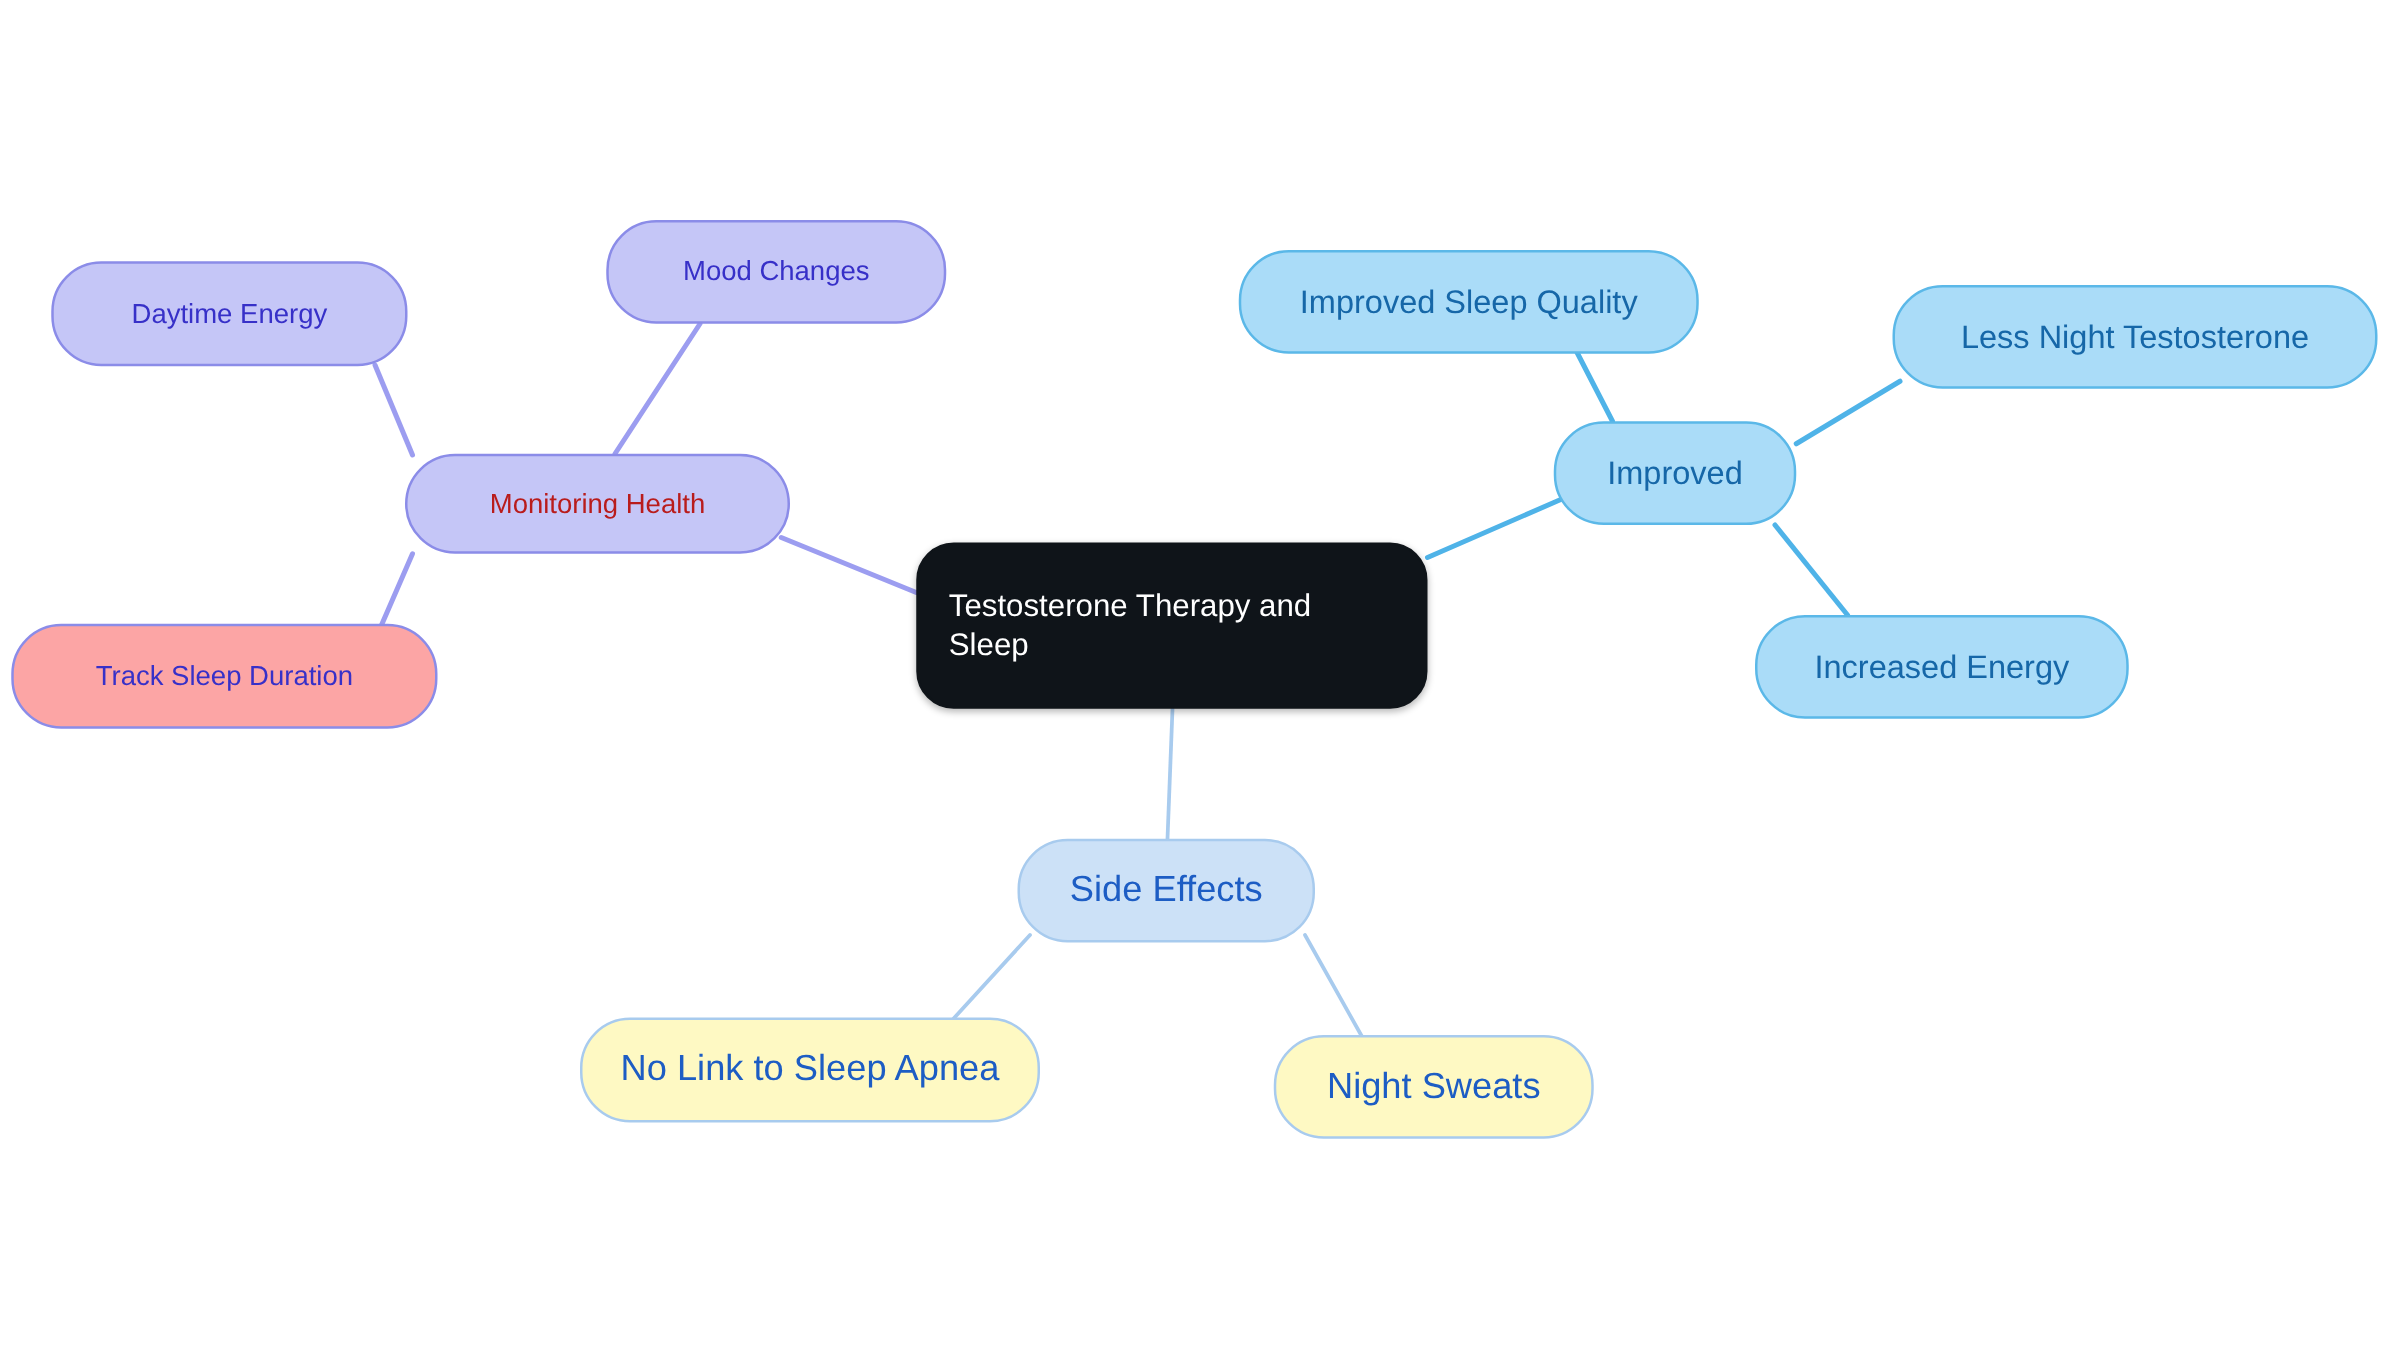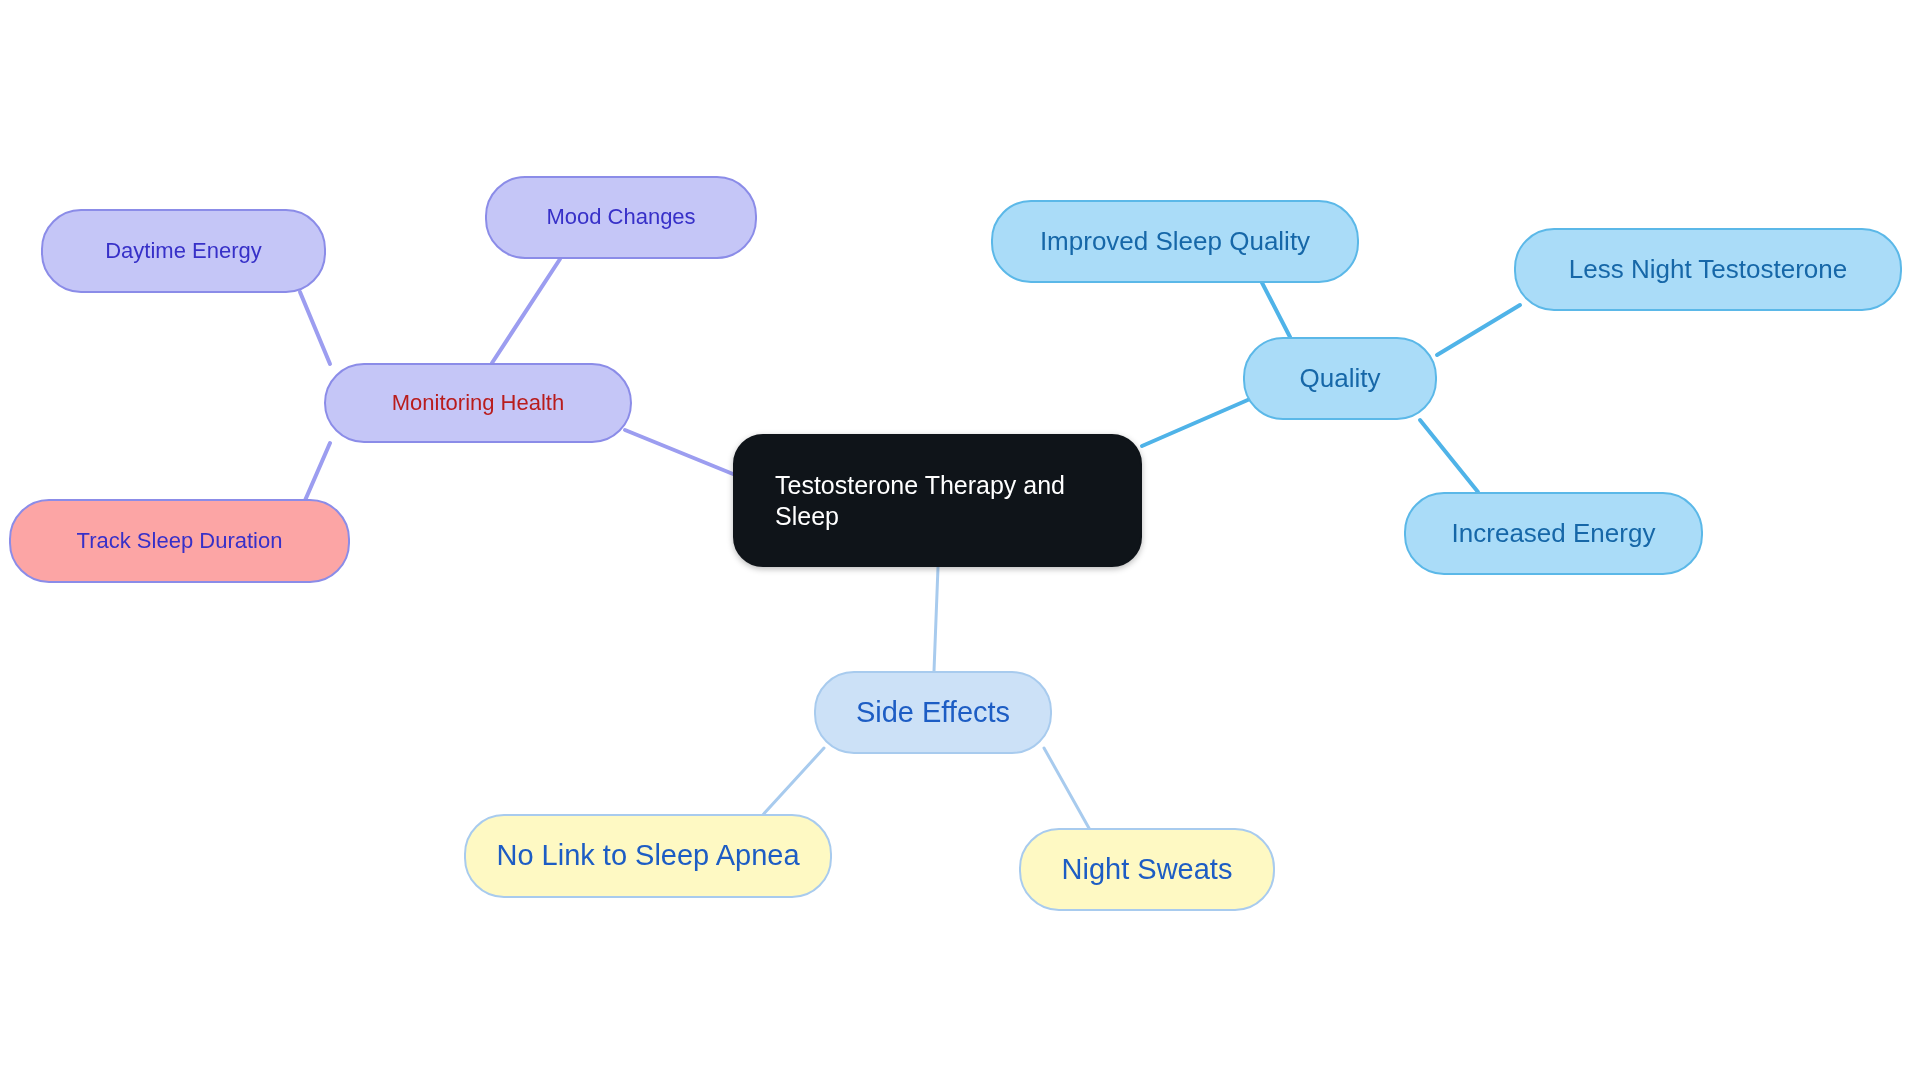--- a/index.html
+++ b/index.html
@@ -42,21 +42,21 @@
     padding: 6px 14px;
   }
   .node-root {
     background: #0f1419;
     border-color: #0f1419;
     color: #ffffff;
     font-size: 25px;
     border-radius: 30px;
     text-align: left;
     justify-content: flex-start;
-    padding: 6px 40px;
+    padding: 6px 24px;
     box-shadow: 0 2px 6px rgba(0,0,0,0.28);
   }
   .node-purple {
     background: #c5c6f7;
     border-color: #8b8ce8;
     color: #3730c8;
     font-size: 22px;
   }
   .node-blue {
     background: #aadcf8;
@@ -88,21 +88,21 @@
       <line x1="938" y1="567" x2="934" y2="671" stroke="#a8cbee" stroke-width="3" stroke-linecap="round"></line>
       <line x1="824" y1="748" x2="760" y2="818" stroke="#a8cbee" stroke-width="3" stroke-linecap="round"></line>
       <line x1="1044" y1="748" x2="1090" y2="830" stroke="#a8cbee" stroke-width="3" stroke-linecap="round"></line>
     </svg>
   <div id="nodes">
       <div class="node node-root" style="left: 733px; top: 434px; width: 409px; height: 133px; background: rgb(15, 20, 25); border-color: rgb(15, 20, 25); color: rgb(255, 255, 255);">Testosterone Therapy and Sleep</div>
       <div class="node node-purple" style="left: 324px; top: 363px; width: 308px; height: 80px; background: rgb(197, 198, 247); border-color: rgb(139, 140, 232); color: #b91c1c;">Monitoring Health</div>
       <div class="node node-purple" style="left: 41px; top: 209px; width: 285px; height: 84px; background: rgb(197, 198, 247); border-color: rgb(139, 140, 232); color: rgb(55, 48, 200);">Daytime Energy</div>
       <div class="node node-purple" style="left: 485px; top: 176px; width: 272px; height: 83px; background: rgb(197, 198, 247); border-color: rgb(139, 140, 232); color: rgb(55, 48, 200);">Mood Changes</div>
       <div class="node node-purple" style="left: 9px; top: 499px; width: 341px; height: 84px; background: #fca5a5; border-color: rgb(139, 140, 232); color: rgb(55, 48, 200);">Track Sleep Duration</div>
-      <div class="node node-blue" style="left: 1243px; top: 337px; width: 194px; height: 83px; background: rgb(170, 220, 248); border-color: rgb(91, 184, 232); color: rgb(22, 103, 168);">Quality</div>
+      <div class="node node-blue" style="left: 1243px; top: 337px; width: 194px; height: 83px; background: rgb(170, 220, 248); border-color: rgb(91, 184, 232); color: rgb(22, 103, 168);">Improved</div>
       <div class="node node-blue" style="left: 991px; top: 161px; width: 368px; height: 83px; background: rgb(170, 220, 248); border-color: rgb(91, 184, 232); color: rgb(22, 103, 168); margin-top: 39px;">Improved Sleep Quality</div>
       <div class="node node-blue" style="left: 1514px; top: 228px; width: 388px; height: 83px; background: rgb(170, 220, 248); border-color: rgb(91, 184, 232); color: rgb(22, 103, 168);">Less Night Testosterone</div>
       <div class="node node-blue" style="left: 1404px; top: 492px; width: 299px; height: 83px; background: rgb(170, 220, 248); border-color: rgb(91, 184, 232); color: rgb(22, 103, 168);">Increased Energy</div>
       <div class="node node-softblue" style="left: 814px; top: 671px; width: 238px; height: 83px; background: rgb(204, 225, 247); border-color: rgb(168, 203, 238); color: rgb(29, 93, 196);">Side Effects</div>
       <div class="node node-softblue" style="left: 464px; top: 814px; width: 368px; height: 84px; background: #fef9c3; border-color: rgb(168, 203, 238); color: rgb(29, 93, 196);">No Link to Sleep Apnea</div>
       <div class="node node-softblue" style="left: 1019px; top: 828px; width: 256px; height: 83px; background: #fef9c3; border-color: rgb(168, 203, 238); color: rgb(29, 93, 196);">Night Sweats</div>
     </div>
 </div>
 
 </body></html>

